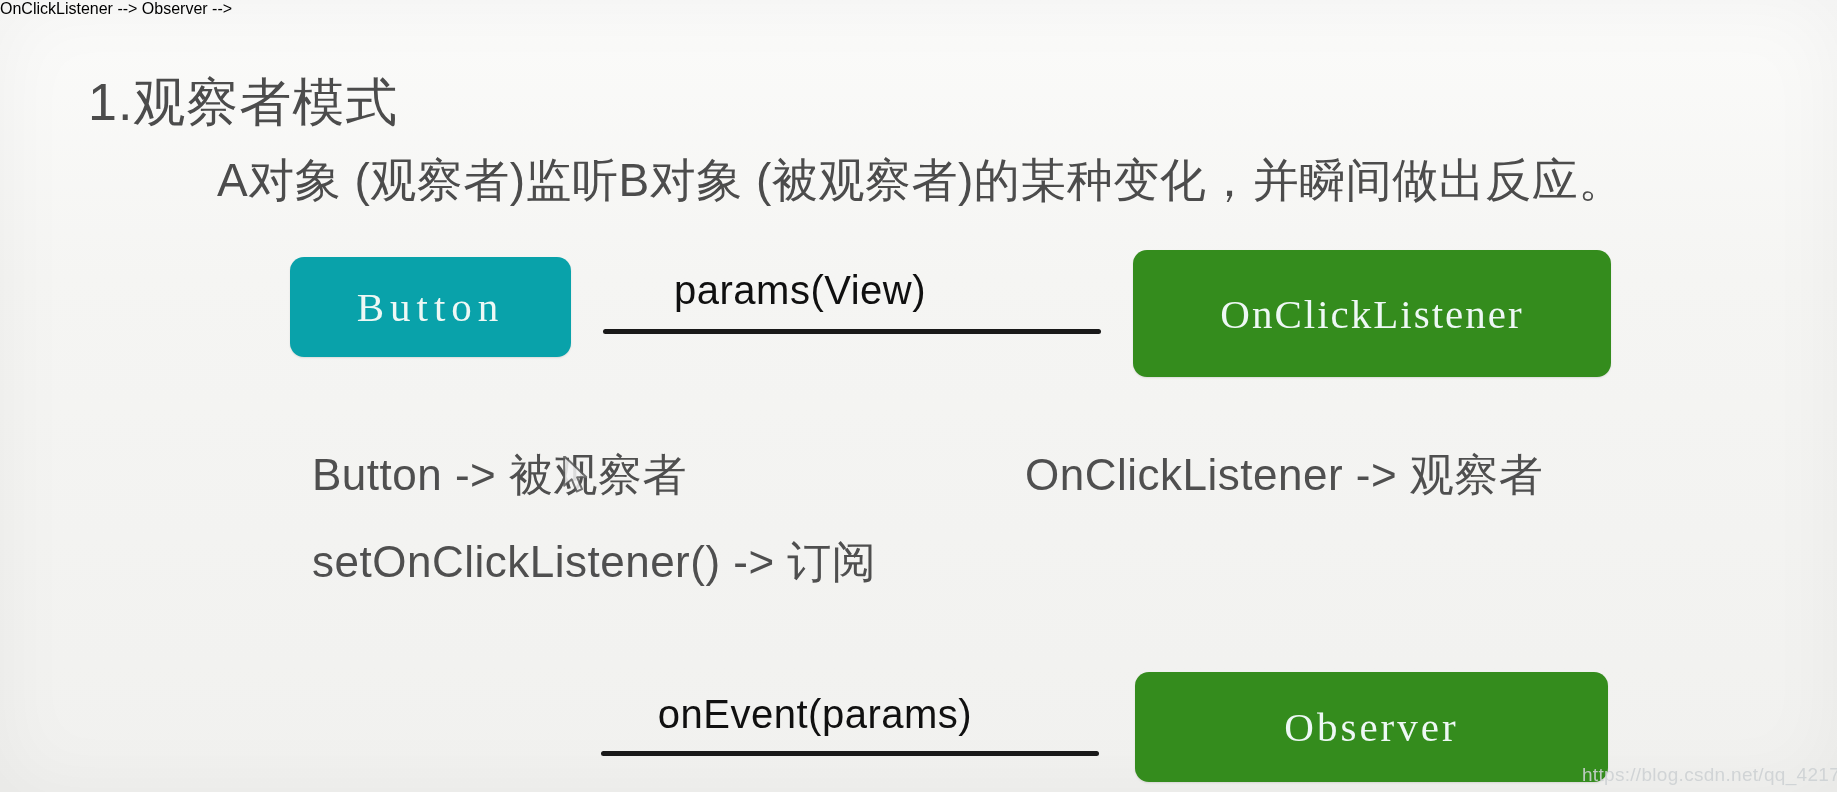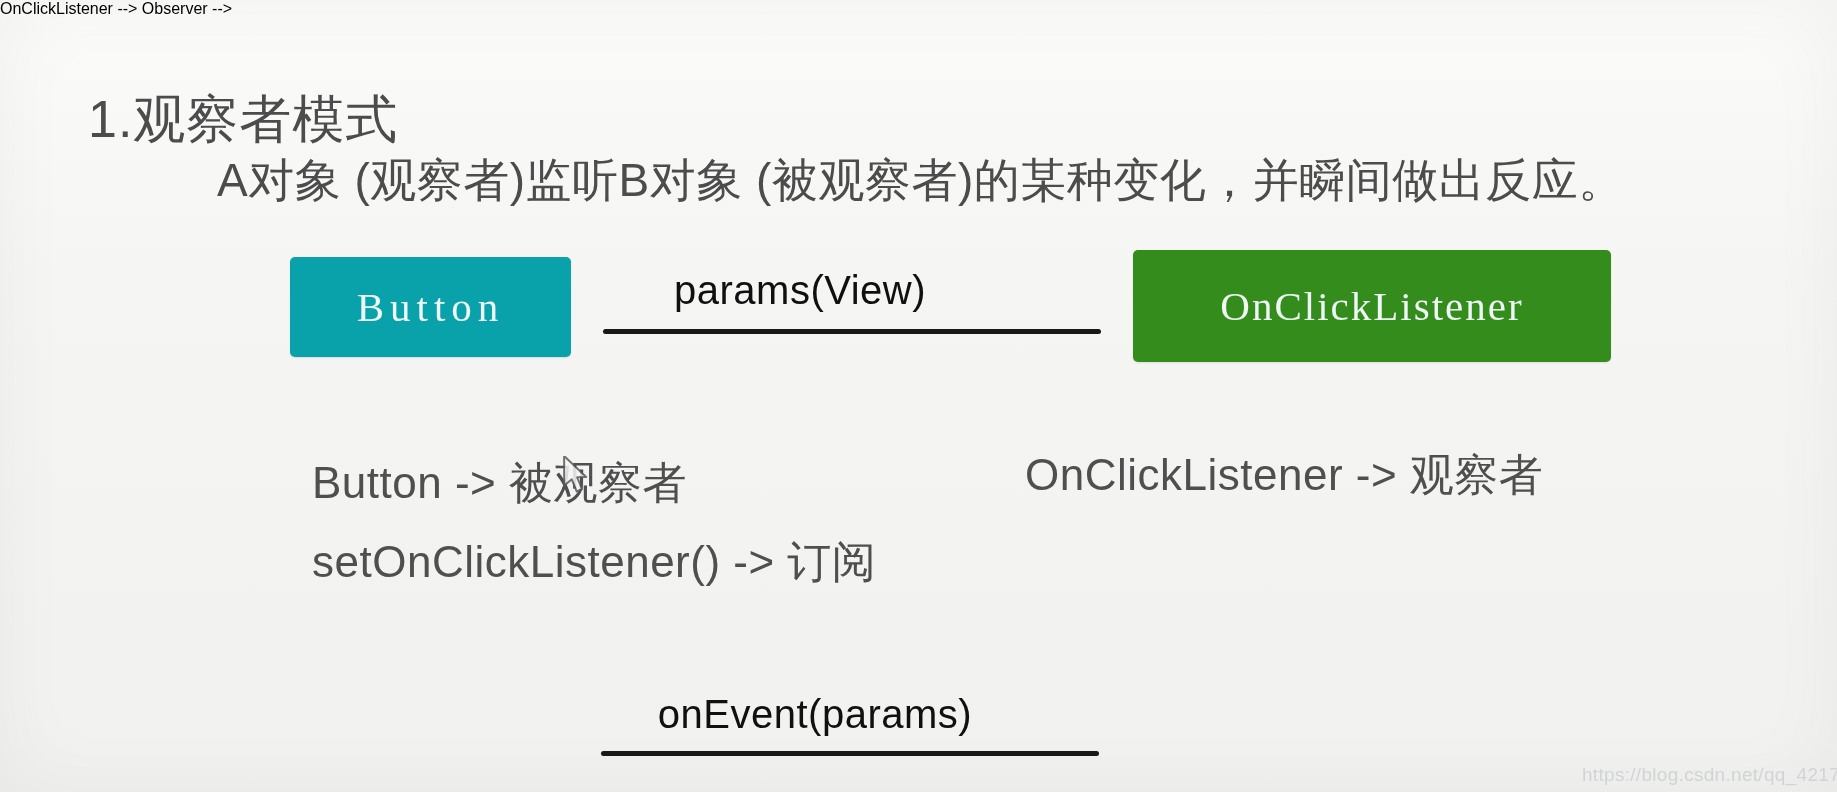--- a/index.html
+++ b/index.html
@@ -18,63 +18,63 @@
     background:var(--background);
   }
   .stage{
     position:relative;width:1837px;height:792px;
     background:linear-gradient(180deg,#fbfbfa 0%,#f5f5f3 35%,#f1f1ef 100%);
     box-shadow:inset 0 0 80px rgba(0,0,0,0.045);
   }
   .title{
     position:absolute;left:88px;top:68px;
     font-size:52px;color:var(--text-dark);
-    letter-spacing:1px;white-space:nowrap;margin-top:17px;
+    letter-spacing:1px;white-space:nowrap;
   }
   .description{
     position:absolute;left:210px;top:150px;
     font-size:46px;color:var(--text-dark);
     white-space:nowrap;letter-spacing:0.5px;margin-left:7px;
   }
   .node{
     position:absolute;display:flex;align-items:center;justify-content:center;
-    border-radius:5px;
+    border-radius:14px;
     box-shadow:0 1px 2px rgba(0,0,0,0.10);
   }
   .node-teal{background:var(--teal);}
   .node-green{background:var(--green);}
   .node-label{
     font-family:"Liberation Serif","DejaVu Serif",serif;
     color:var(--box-label);
     white-space:nowrap;
   }
   #btn-box{left:290px;top:257px;width:281px;height:100px;}
   #btn-box .node-label{font-size:41px;letter-spacing:6px;}
-  #listener-box{left:1133px;top:250px;width:478px;height:112px;}
+  #listener-box{left:1133px;top:250px;width:478px;height:127px;}
   #listener-box .node-label{font-size:41px;letter-spacing:2px;}
   #observable-box{left:289px;top:678px;width:285px;height:106px;}
   #observable-box .node-label{font-size:39px;letter-spacing:1px;}
   #observer-box{left:1135px;top:672px;width:473px;height:110px;}
   #observer-box .node-label{font-size:41px;letter-spacing:3px;}
   .connector{
     position:absolute;height:5px;background:var(--line);border-radius:3px;
   }
   #connector-1{left:603px;top:329px;width:498px;}
   #connector-2{left:601px;top:751px;width:498px;}
   .connector-label{
     position:absolute;width:340px;text-align:center;
     font-size:40px;color:#101010;white-space:nowrap;letter-spacing:0.5px;
   }
   #connector-1-label{left:630px;top:268px;}
   #connector-2-label{left:645px;top:692px;}
   .note{
     position:absolute;font-size:44px;color:#4f4f4f;white-space:nowrap;
     letter-spacing:0.5px;
   }
-  #note-top-left{left:312px;top:446px;margin-top:8px;}
+  #note-top-left{left:312px;top:446px;}
   #note-top-right{left:1025px;top:446px;text-align:center;}
   #note-bottom-left{left:312px;top:533px;}
   #note-bottom-right{left:1025px;top:533px;}
   .cursor{
     position:absolute;left:562px;top:456px;width:26px;height:38px;
     opacity:0.85;pointer-events:none;
   }
   .watermark{
     position:absolute;left:1582px;top:764px;
     font-size:19px;color:var(--watermark);opacity:0.9;
@@ -105,20 +105,23 @@
   
   <div class="note" id="note-top-left">Button -&gt; 被观察者</div>
   <div class="note" id="note-top-right">OnClickListener -&gt; 观察者</div>
   <div class="note" id="note-bottom-left">setOnClickListener() -&gt; 订阅</div>
 
    Observer --&gt;
 
   <div class="connector-label" id="connector-2-label">onEvent(params)</div>
   <div class="connector" id="connector-2"></div>
 
+  <div class="node node-green" id="observer-box">
+    <span class="node-label">Observer</span>
+  </div>
 
   
   <svg class="cursor" viewBox="0 0 14 21" aria-hidden="true">
     <path d="M1,0 L1,16.5 L5.2,12.9 L7.9,19.6 L10.9,18.3 L8.2,11.8 L13.2,11.6 Z" fill="#f5f5f5" stroke="#5a5a5a" stroke-width="1.1" stroke-linejoin="round"></path>
   </svg>
 
   <div class="watermark">https://blog.csdn.net/qq_42179105</div>
 
 </div>
 

